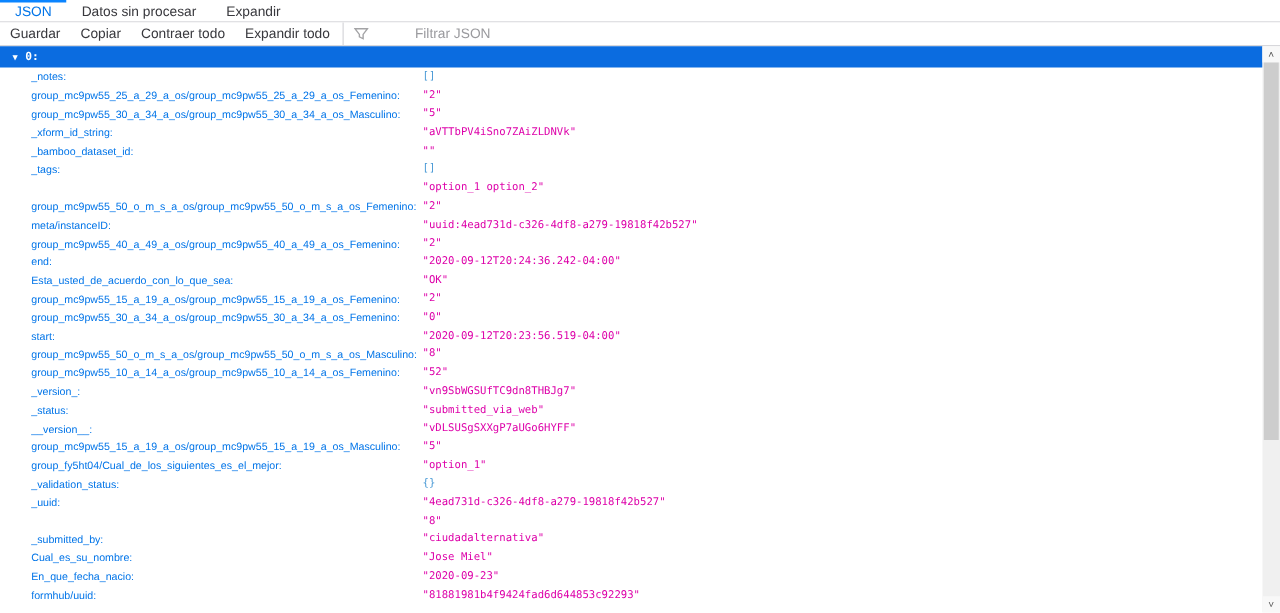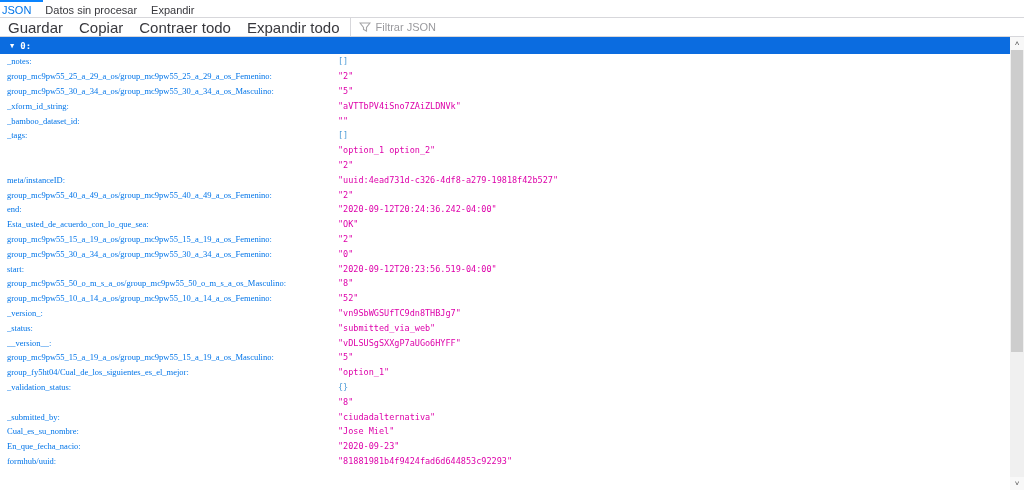--- a/index.html
+++ b/index.html
@@ -2,50 +2,50 @@
 <html><head>
 <meta charset="utf-8">
 <style>
   * { box-sizing: border-box; margin: 0; padding: 0; }
   html, body { width: 1024px; height: 490px; overflow: hidden; background: #fff; }
   body { font-family: "Liberation Sans", sans-serif; position: relative; }
 
   
   .tabbar { position: absolute; top: 0; left: 0; width: 1024px; height: 18px;
     background: #fff; border-bottom: 1px solid #d7d7db; display: flex; align-items: stretch; }
-  .tab { padding: 2px 12px 0 2px; font-size: 11px; color: #38383d; display: flex;
+  .tab { padding: 2px 12px 0 12px; font-size: 11px; color: #38383d; display: flex;
     align-items: center; cursor: default; position: relative; }
   .tab.active { color: #0074e8; }
   .tab.active::before { content: ""; position: absolute; top: 0; left: 0; right: 0;
     height: 2px; background: #0a84ff; }
 
   
   .toolbar { position: absolute; top: 18px; left: 0; width: 1024px; height: 19px;
     background: #fff; border-bottom: 1px solid #d7d7db; display: flex; align-items: center; }
-  .tb-btn { font-size: 15px; color: #38383d; padding: 0 8px; height: 100%;
+  .tb-btn { font-size: 11px; color: #38383d; padding: 0 8px; height: 100%;
     display: flex; align-items: center; cursor: default; }
   .tb-sep { width: 1px; height: 100%; background: #d7d7db; margin: 0 4px 0 2px; }
   .filter-box { display: flex; align-items: center; flex: 1; height: 100%; }
   .funnel { width: 12px; height: 12px; margin: 0 5px 0 4px; opacity: .55; }
   .filter-input { border: none; outline: none; flex: 1; font-size: 11px;
-    font-family: "Liberation Sans", sans-serif; color: #38383d; height: 100%; background: transparent; }
+    font-family: "Liberation Sans", sans-serif; color: #38383d; height: 100%; background: transparent; margin-left: 32px; }
   .filter-input::placeholder { color: #9a9a9e; }
 
   
   .root-row { position: absolute; top: 37px; left: 0; width: 1010px; height: 17px;
     background: #0b6ce0; color: #fff; display: flex; align-items: center;
     font-family: "DejaVu Sans Mono", monospace; font-size: 9px; }
   .root-row .tri { font-size: 7px; margin: 0 6px 0 10px; }
   .root-row .lbl { font-weight: bold; letter-spacing: 0; }
 
   
   .rows { position: absolute; top: 54px; left: 0; width: 1010px; height: 436px; overflow: hidden; }
   .row { position: relative; height: 14.8px; display: flex; align-items: center; }
-  .row .key { position: absolute; left: 7px; color: #0074e8;
-    font-family: Liberation Serif, serif; font-size: 8.5px; white-space: pre; }
+  .row .key { position: absolute; left: 25px; color: #0074e8;
+    font-family: Liberation Sans, sans-serif; font-size: 8.5px; white-space: pre; }
   .row .val { position: absolute; left: 338px;
     font-family: "DejaVu Sans Mono", monospace; font-size: 8.5px; white-space: pre; }
   .row .val.string { color: #dd00a9; }
   .row .val.empty { color: #4a9ad6; }
 
   
   .scrollbar { position: absolute; top: 37px; right: 0; width: 14px; height: 453px;
     background: #f0f0f0; }
   .sb-arrow { position: absolute; left: 0; width: 14px; height: 13px; display: flex;
     align-items: center; justify-content: center; color: #505050; font-size: 8px; background: #f8f8f8; }
@@ -103,20 +103,21 @@
       <span class="val string">""</span>
     </div>
     <div class="row">
       <span class="key">_tags:</span>
       <span class="val empty">[]</span>
     </div>
     <div class="row">
       <span class="val string">"option_1 option_2"</span>
     </div>
     <div class="row">
+      <span class="key">group_mc9pw55_50_o_m_s_a_os/group_mc9pw55_50_o_m_s_a_os_Femenino:</span>
       <span class="val string">"2"</span>
     </div>
     <div class="row">
       <span class="key">meta/instanceID:</span>
       <span class="val string">"uuid:4ead731d-c326-4df8-a279-19818f42b527"</span>
     </div>
     <div class="row">
       <span class="key">group_mc9pw55_40_a_49_a_os/group_mc9pw55_40_a_49_a_os_Femenino:</span>
       <span class="val string">"2"</span>
     </div>
@@ -164,20 +165,24 @@
       <span class="key">group_mc9pw55_15_a_19_a_os/group_mc9pw55_15_a_19_a_os_Masculino:</span>
       <span class="val string">"5"</span>
     </div>
     <div class="row">
       <span class="key">group_fy5ht04/Cual_de_los_siguientes_es_el_mejor:</span>
       <span class="val string">"option_1"</span>
     </div>
     <div class="row">
       <span class="key">_validation_status:</span>
       <span class="val empty">{}</span>
+    </div>
+    <div class="row">
+      <span class="key">_uuid:</span>
+      <span class="val string">"4ead731d-c326-4df8-a279-19818f42b527"</span>
     </div>
     <div class="row">
       <span class="val string">"8"</span>
     </div>
     <div class="row">
       <span class="key">_submitted_by:</span>
       <span class="val string">"ciudadalternativa"</span>
     </div>
     <div class="row">
       <span class="key">Cual_es_su_nombre:</span>

